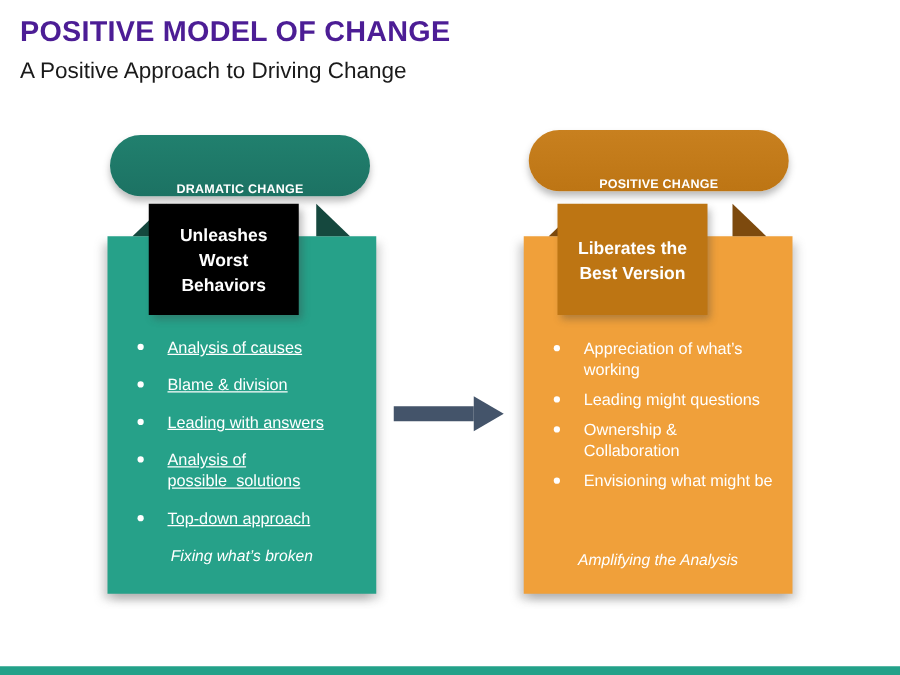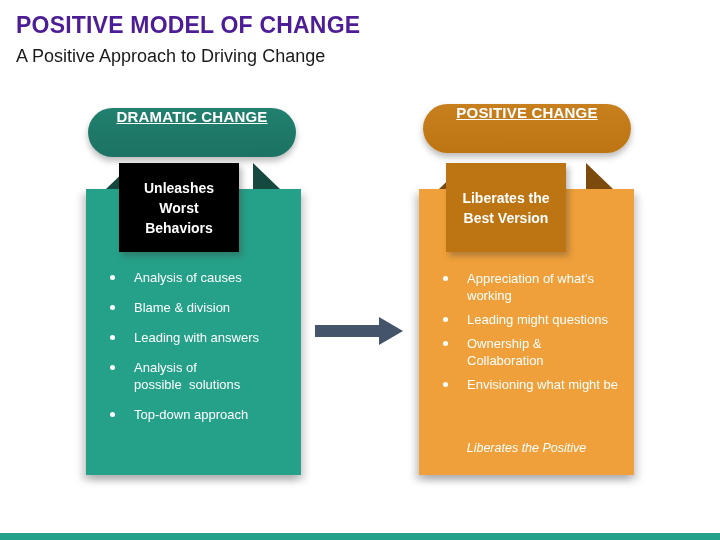--- a/index.html
+++ b/index.html
@@ -10,23 +10,23 @@
   .page-title {
     position:absolute; left:16px; top:12px; font-size:23px; font-weight:bold;
     color:#4c1d95; letter-spacing:0.2px;
   }
   .page-subtitle {
     position:absolute; left:16px; top:46px; font-size:18px; color:#1a1a1a;
   }
   
   .pill {
     position:absolute; width:208px; height:49px; border-radius:25px;
-    display:flex; align-items:flex-start; justify-content:center;
-    color:#ffffff; font-weight:bold; font-size:15px; letter-spacing:0.2px;
-    box-shadow:0 4px 6px rgba(60,60,60,0.35); z-index:4;text-decoration:underline;
+    display:flex; align-items:flex-end; justify-content:center;
+    color:#ffffff; font-weight:bold; font-size:10px; letter-spacing:0.2px;
+    box-shadow:0 4px 6px rgba(60,60,60,0.35); z-index:4;
   }
   .pill-teal   { left:88px;  top:108px; background:linear-gradient(#21806e,#1c7263); }
   .pill-orange { left:423px; top:104px; background:linear-gradient(#c8801f,#bd7514); }
   
   .column {
     position:absolute; top:189px; width:215px; height:286px; z-index:1;
     box-shadow:-4px 5px 7px rgba(110,110,110,0.35), 4px 5px 7px rgba(110,110,110,0.3);
   }
   .column-teal   { left:86px;  background:#26a189; }
   .column-orange { left:419px; background:#f0a03a; }
@@ -46,21 +46,21 @@
   .badge-teal   { left:119px; background:#000000; }
   .badge-orange { left:446px; background:#bd7513; }
   
   .bullets {
     position:absolute; margin:0; padding:0; list-style:none; z-index:3;
     color:#ffffff; font-size:13px; line-height:17px; width:190px;
   }
   .bullets-teal   { left:100px; top:269px; }
   .bullets-orange { left:433px; top:270px; }
   .bullets li { position:relative; padding-left:34px; white-space:pre-wrap; }
-  .bullets-teal li   { margin-bottom:13px; }
+  .bullets-teal li   { margin-bottom:13px;text-decoration:underline; }
   .bullets-orange li { margin-bottom:7px; }
   .bullets li::before {
     content:""; position:absolute; left:10px; top:6px; width:5px; height:5px;
     border-radius:50%; background:#ffffff;
   }
   
   .col-footer {
     position:absolute; width:215px; text-align:center; z-index:3;
     color:#ffffff; font-style:italic; font-size:12.5px;
   }
@@ -92,20 +92,21 @@
 Worst
 Behaviors</div>
   <ul class="bullets bullets-teal">
     <li>Analysis of causes</li>
     <li>Blame &amp; division</li>
     <li>Leading with answers</li>
     <li>Analysis of
 possible  solutions</li>
     <li>Top-down approach</li>
   </ul>
+  <div class="col-footer col-footer-teal">Fixing what’s broken</div>
 
   <div class="arrow">
     <div class="shaft"></div>
     <div class="head"></div>
   </div>
 
   <div class="pill pill-orange">
     <span>POSITIVE CHANGE</span>
   </div>
   <div class="flap flap-orange-l"></div>
@@ -114,17 +115,17 @@
   <div class="badge badge-orange">Liberates the
 Best Version</div>
   <ul class="bullets bullets-orange">
     <li>Appreciation of what’s
 working</li>
     <li>Leading might questions</li>
     <li>Ownership &amp;
 Collaboration</li>
     <li>Envisioning what might be</li>
   </ul>
-  <div class="col-footer col-footer-orange">Liberates the Positive</div>
+  <div class="col-footer col-footer-orange">Amplifying the Analysis</div>
 
   <div class="bottom-bar"></div>
 
 </div>
 
 </body></html>

